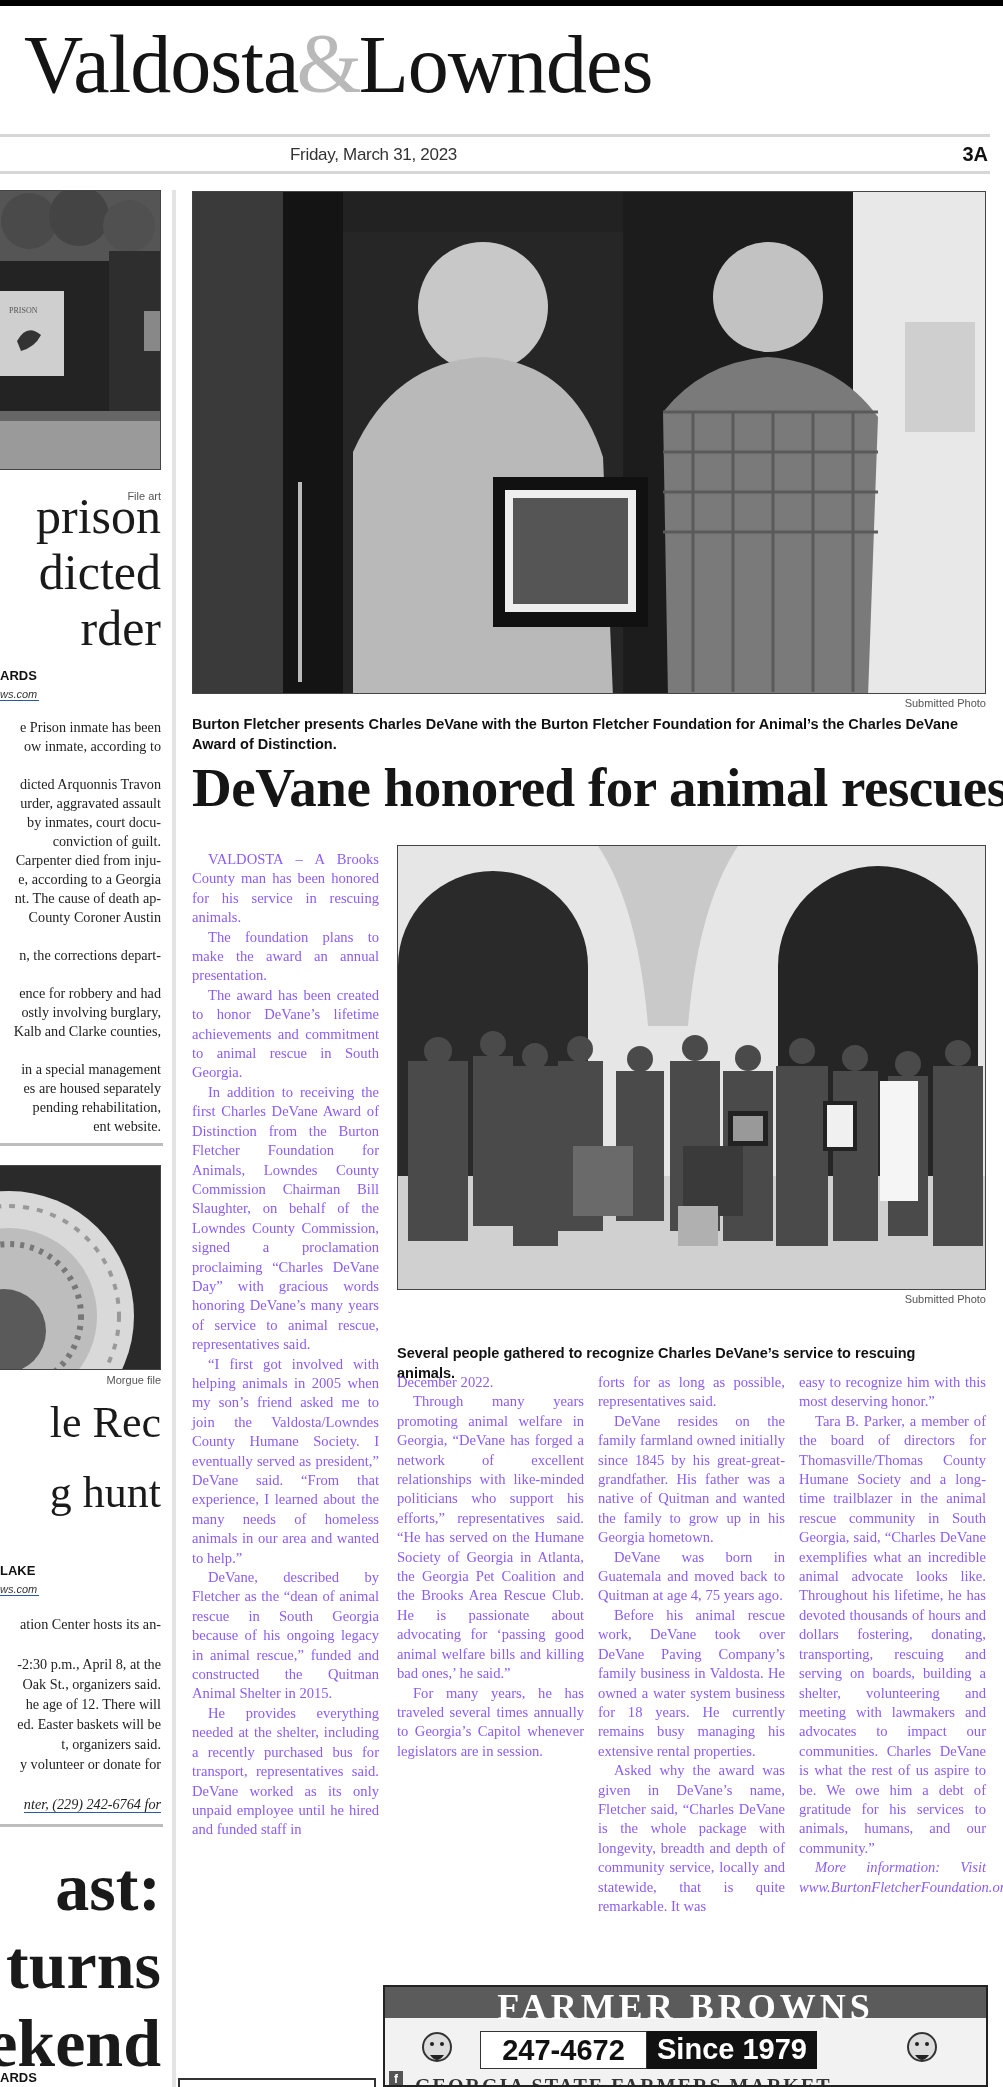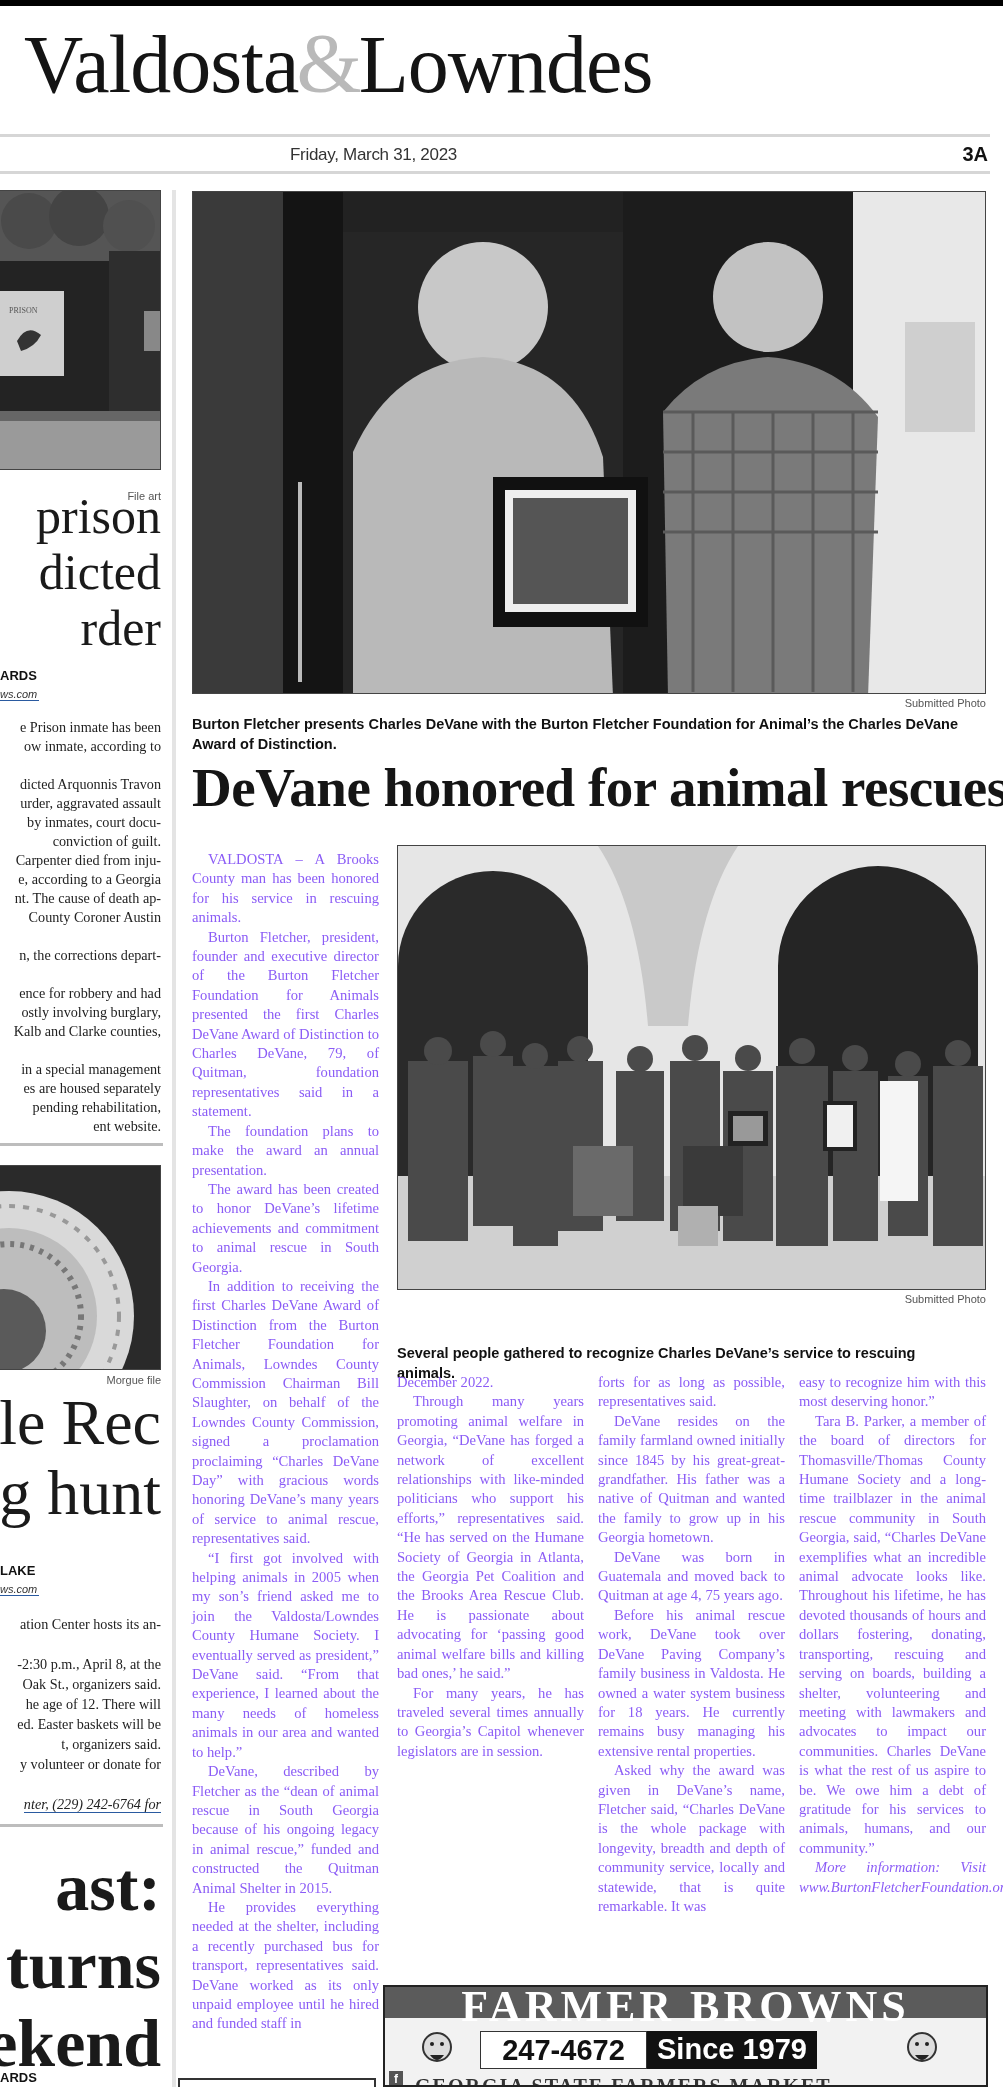--- a/index.html
+++ b/index.html
@@ -45,21 +45,21 @@
   .bodycol { position: absolute; font-size: 14.6px; line-height: 19.4px; color: #8b5cf6; text-align: justify; hyphens: manual; }
   .bodycol p { text-indent: 16px; }
   .bodycol p.noind { text-indent: 0; }
   .bodycol p.ital { font-style: italic; }
 
   .photo2 { left: 397px; top: 845px; width: 589px; height: 445px; }
 
   
   .ad { position: absolute; left: 383px; top: 1985px; width: 605px; height: 102px; border: 2px solid #222; overflow: hidden; background: #f2f2f2; }
   .ad-title { position: absolute; left: 0; top: 0; width: 100%; height: 31px; background: #5b5b5b; color: #fff;
-    font-family: "Liberation Serif", serif; font-weight: bold; font-size: 44px; letter-spacing: 4px; text-align: center; line-height: 40px; }
+    font-family: "Liberation Serif", serif; font-weight: bold; font-size: 36px; letter-spacing: 4px; text-align: center; line-height: 40px; }
   .ad-phone { position: absolute; left: 95px; top: 44px; width: 167px; height: 38px; background: #fff; border: 1.5px solid #333;
     font-family: "Liberation Sans", sans-serif; font-weight: bold; font-size: 29px; text-align: center; line-height: 36px; color: #111; }
   .ad-since { position: absolute; left: 262px; top: 44px; width: 170px; height: 38px; background: #111; color: #fff;
     font-family: "Liberation Sans", sans-serif; font-weight: bold; font-size: 29px; text-align: center; line-height: 36px; }
   .ad-mascot { position: absolute; top: 42px; width: 44px; height: 42px; }
   .ad-fb { position: absolute; left: 4px; top: 84px; width: 14px; height: 16px; background: #555; color: #fff;
     font-family: "Liberation Sans", sans-serif; font-weight: bold; font-size: 12px; text-align: center; line-height: 16px; }
   .ad-sub { position: absolute; left: 30px; top: 88px; font-family: "Liberation Serif", serif; font-weight: bold; font-size: 20px; color: #333; letter-spacing: 2px; white-space: nowrap; }
 
   .bottom-box { position: absolute; left: 178px; top: 2078px; width: 198px; height: 10px; border: 2px solid #333; border-bottom: none; }
@@ -139,21 +139,21 @@
       <rect width="163" height="205" fill="#2a2a2a"></rect>
       <circle cx="10" cy="150" r="125" fill="#d9d9d9"></circle>
       <circle cx="10" cy="150" r="110" fill="none" stroke="#999" stroke-width="4" stroke-dasharray="6 8"></circle>
       <circle cx="10" cy="150" r="88" fill="#bdbdbd"></circle>
       <circle cx="10" cy="150" r="72" fill="none" stroke="#777" stroke-width="6" stroke-dasharray="4 6"></circle>
       <circle cx="5" cy="165" r="42" fill="#5a5a5a"></circle>
     </svg>
   </div>
   <div class="credit" style="right:2px; top:1184px;">Morgue file</div>
 
-  <div class="left-head" style="top:1198px; font-size:64px; line-height:70px;">
+  <div class="left-head" style="top:1198px; font-size:44px; line-height:70px;">
     <div>le Rec</div>
     <div>g hunt</div>
   </div>
   <div class="byline" style="top:1373px;">LAKE</div>
   <div class="email" style="top:1393px;">ws.com</div>
 
   <div class="lefttext" style="top:1424px; line-height:20px;">
     <p><span>ation Center hosts its an-</span></p>
     <p>&nbsp;</p>
     <p><span>-2:30 p.m., April 8, at the</span></p>
@@ -244,21 +244,20 @@
     <rect x="175" y="300" width="60" height="70" fill="#6a6a6a"></rect>
     <rect x="285" y="300" width="60" height="70" fill="#3a3a3a"></rect>
     <rect x="280" y="360" width="40" height="40" fill="#b0b0b0"></rect>
   </svg>
 </div>
 <div class="credit" style="left:790px; width:196px; top:1293px;">Submitted Photo</div>
 <div class="caption" style="left:397px; top:1311px; width:560px;margin-top:32px;">Several people gathered to recognize Charles DeVane’s service to rescuing animals.</div>
 
 <div class="bodycol" style="left:192px; top:850px; width:187px;">
   <p>VALDOSTA – A Brooks County man has been honored for his service in rescuing animals.</p>
-  <p>Burton Fletcher, president, founder and executive director of the Burton Fletcher Foundation for Animals presented the first Charles DeVane Award of Distinction to Charles DeVane, 79, of Quitman, foundation representatives said in a statement.</p>
   <p>The foundation plans to make the award an annual presentation.</p>
   <p>The award has been created to honor DeVane’s lifetime achievements and commitment to animal rescue in South Georgia.</p>
   <p>In addition to receiving the first Charles DeVane Award of Distinction from the Burton Fletcher Foundation for Animals, Lowndes County Commission Chairman Bill Slaughter, on behalf of the Lowndes County Commission, signed a proclamation proclaiming “Charles DeVane Day” with gracious words honoring DeVane’s many years of service to animal rescue, representatives said.</p>
   <p>“I first got involved with helping animals in 2005 when my son’s friend asked me to join the Valdosta/Lowndes County Humane Society. I eventually served as president,” DeVane said. “From that experience, I learned about the many needs of homeless animals in our area and wanted to help.”</p>
   <p>DeVane, described by Fletcher as the “dean of animal rescue in South Georgia because of his ongoing legacy in animal rescue,” funded and constructed the Quitman Animal Shelter in 2015.</p>
   <p>He provides everything needed at the shelter, including a recently purchased bus for transport, representatives said. DeVane worked as its only unpaid employee until he hired and funded staff in</p>
 </div>
 
 <div class="bodycol" style="left:397px; top:1373px; width:187px;">
   <p class="noind">December 2022.</p>

